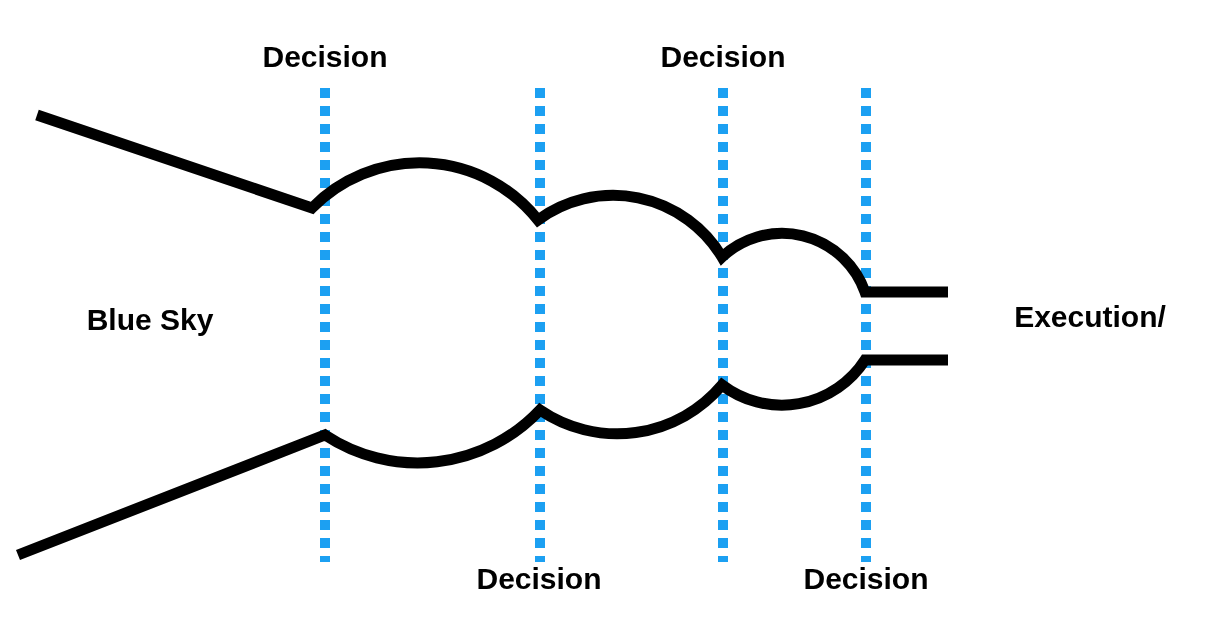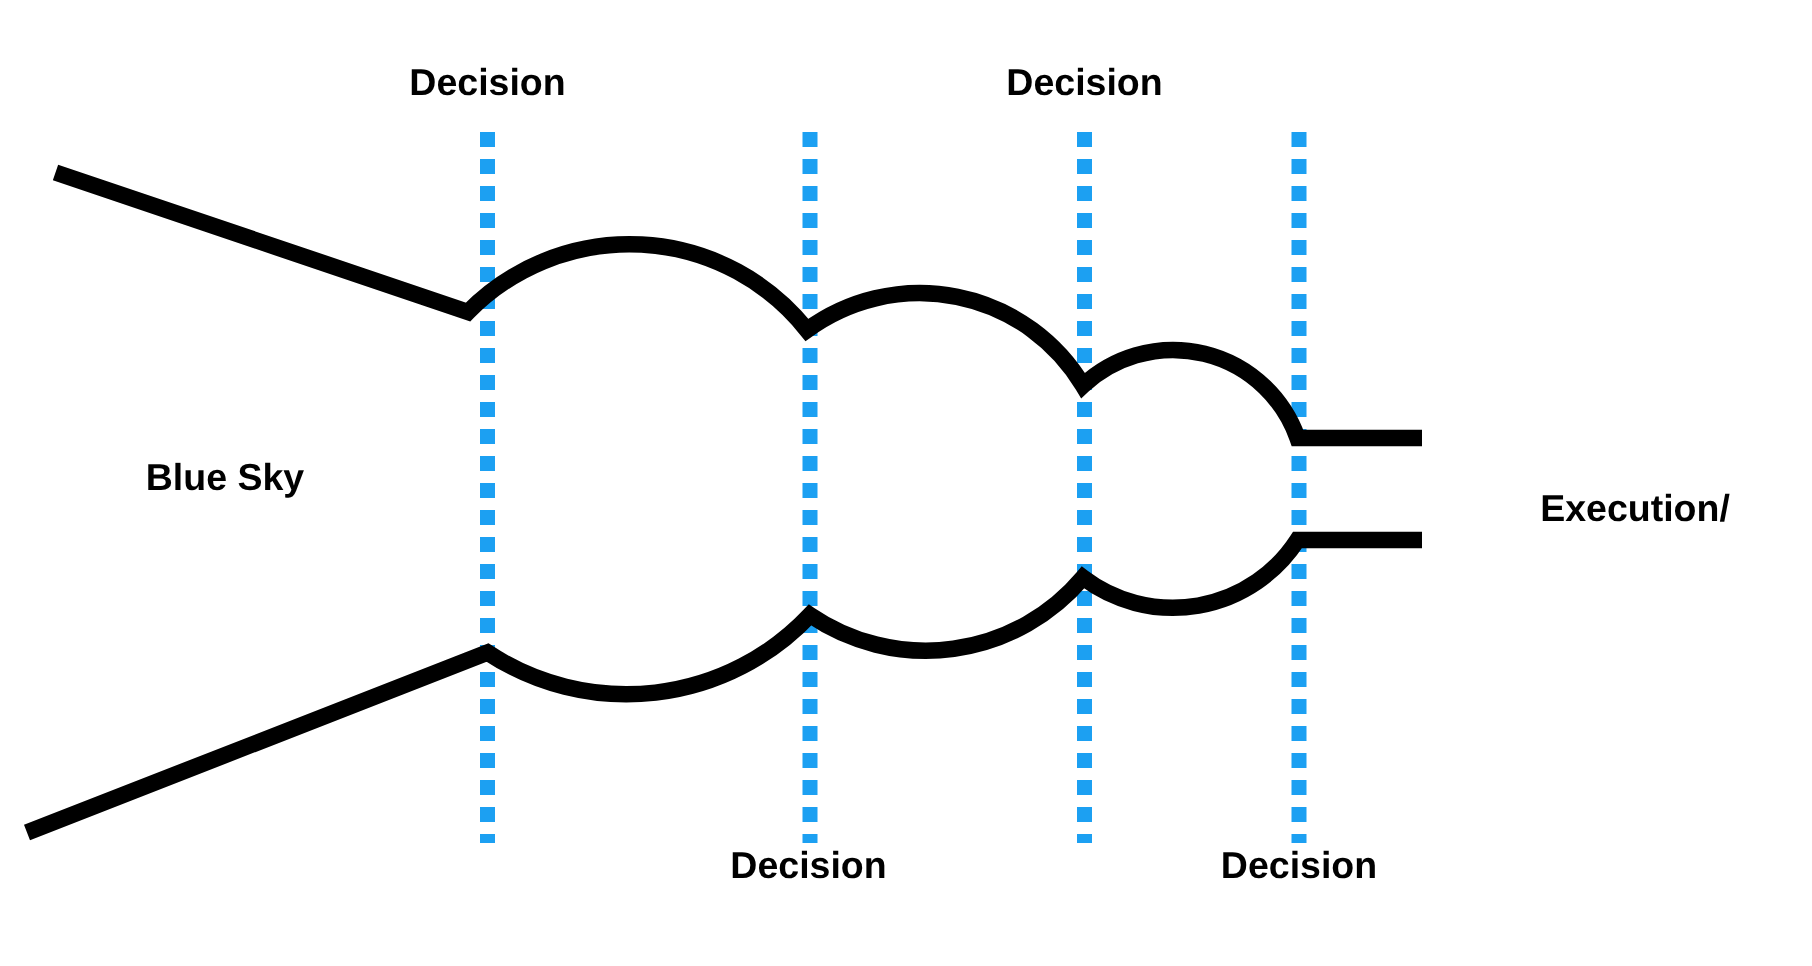--- a/index.html
+++ b/index.html
@@ -31,21 +31,21 @@
     stroke-width: 11;
     fill: none;
     stroke-linecap: butt;
     stroke-linejoin: miter;
   }
   .label {
     position: absolute;
     transform: translate(-50%, -50%);
     color: var(--ink, #000000);
     font-weight: bold;
-    font-size: 25px;
+    font-size: 30px;
     line-height: 33px;
     text-align: center;
     white-space: nowrap;
   }
 </style>
 </head>
 <body>
 
 <div class="canvas">
 
@@ -66,17 +66,17 @@
   <div class="label" style="left:723px; top:56px;">Decision</div>
 
   <div class="label" style="left:539px; top:578px;">Decision</div>
 
   <div class="label" style="left:866px; top:578px;">Decision</div>
 
   <div class="label" style="left:150px; top:319px;">
     <div>Blue Sky</div>
   </div>
 
-  <div class="label" style="left:1090px; top:340px;text-align:right;">
+  <div class="label" style="left:1090px; top:316px;text-align:right;">
     <div>Execution/</div>
   </div>
 
 </div>
 
 </body></html>

